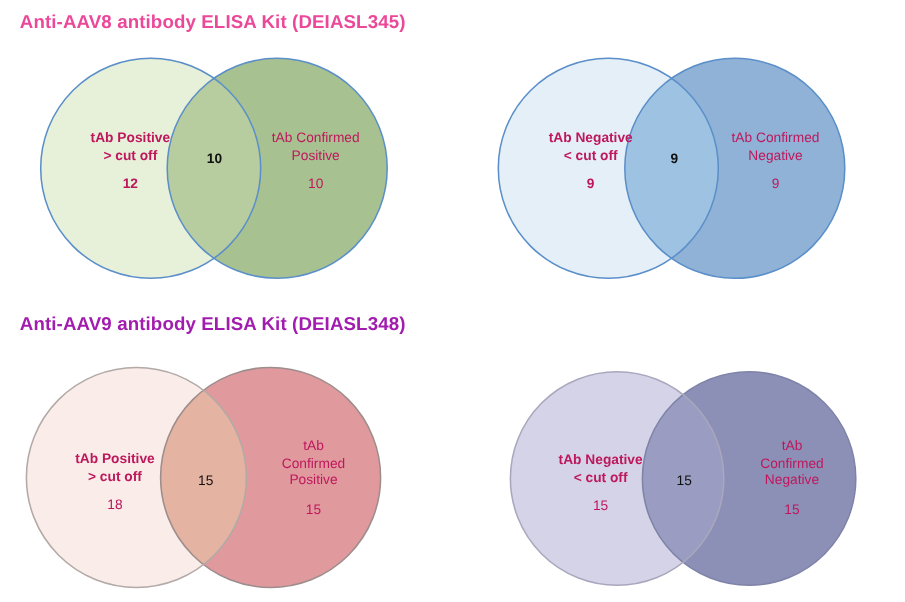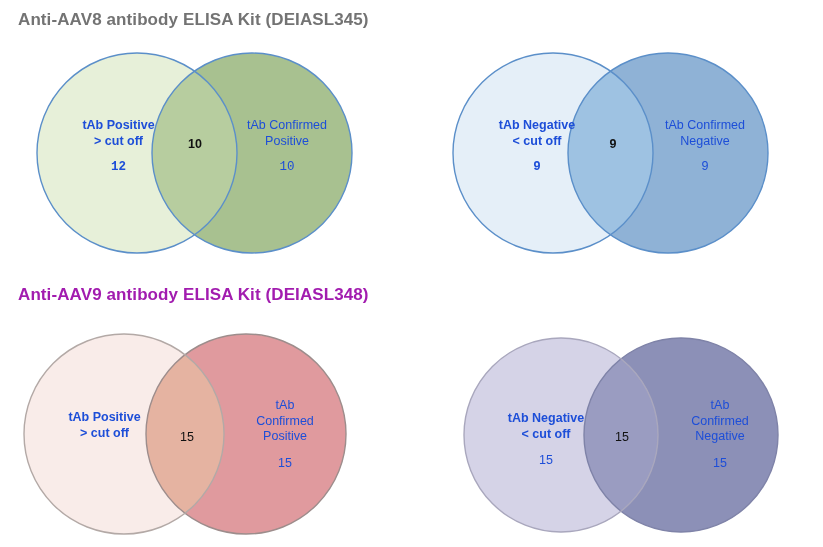--- a/index.html
+++ b/index.html
@@ -34,21 +34,21 @@
   .venn svg {
     display: block;
     overflow: visible;
   }
 
   
   .venn-label {
     position: absolute;
     text-align: center;
     line-height: 1.25;
-    color: #1d4ed8;
+    color: #be185d;
     white-space: nowrap;
   }
   .lbl-left, .lbl-right {
     font-size: 12.5px;
   }
   .lbl-title {
     font-weight: bold;
     display: block;
   }
   .lbl-sub {
@@ -62,34 +62,34 @@
   }
   .lbl-overlap {
     font-size: 12.5px;
     font-weight: bold;
     color: #111111;
   }
 
   
   .row-top .lbl-title { font-weight: bold; }
   .row-top .lbl-sub   { font-weight: bold; }
-  .row-top .lbl-count { font-weight: bold; font-family: Liberation Mono, monospace; }
+  .row-top .lbl-count { font-weight: bold; }
   .row-top .lbl-right .lbl-title,
   .row-top .lbl-right .lbl-sub,
   .row-top .lbl-right .lbl-count { font-weight: normal; }
   .row-bot .lbl-left  .lbl-count { font-weight: normal; }
   .row-bot .lbl-right .lbl-count { font-weight: normal; }
   .row-bot .lbl-overlap { font-weight: normal; }
 
   .stack-line { display: block; font-weight: normal; }
 </style>
 </head>
 <body style="background: rgb(255, 255, 255);">
 
-<div class="section-title" id="title-1" style="color: #737373;">Anti-AAV8 antibody ELISA Kit (DEIASL345)</div>
+<div class="section-title" id="title-1" style="color: #ec4899;">Anti-AAV8 antibody ELISA Kit (DEIASL345)</div>
 
 <div class="venn row-top" id="venn-tl" style="left:24px; top:48px; width:380px; height:210px;">
   <svg width="380" height="210" viewBox="0 0 380 210">
     <defs>
       <clipPath id="clip-tl">
         <circle cx="113" cy="105" r="100"></circle>
       </clipPath>
     </defs>
     <circle id="tl-right-circle" cx="228" cy="105" r="100" fill="#a8c190"></circle>
     <circle id="tl-left-circle" cx="113" cy="105" r="100" fill="#e7f0d9"></circle>
@@ -160,20 +160,21 @@
     <g clip-path="url(#clip-bl)">
       <circle id="bl-overlap-circle" cx="232" cy="104" r="100" fill="#e5b3a1"></circle>
     </g>
     <circle cx="232" cy="104" r="100" fill="none" id="bl-right-outline" stroke="#9d8d8c" stroke-width="1.4"></circle>
     <circle cx="110" cy="104" r="100" fill="none" id="bl-left-outline" stroke="#b3a9a6" stroke-width="1.4"></circle>
   </svg>
 
   <div class="venn-label lbl-left" style="left:18px; top:80px; width:145px;">
     <span class="lbl-title">tAb Positive</span>
     <span class="lbl-sub">&gt; cut off</span>
+    <span class="lbl-count">18</span>
   </div>
 
   <div class="venn-label lbl-overlap" style="left:152px; top:100px; width:42px;">15</div>
 
   <div class="venn-label lbl-right" style="left:196px; top:68px; width:150px;">
     <span class="stack-line">tAb</span>
     <span class="stack-line">Confirmed</span>
     <span class="stack-line">Positive</span>
     <span class="lbl-count">15</span>
   </div>

